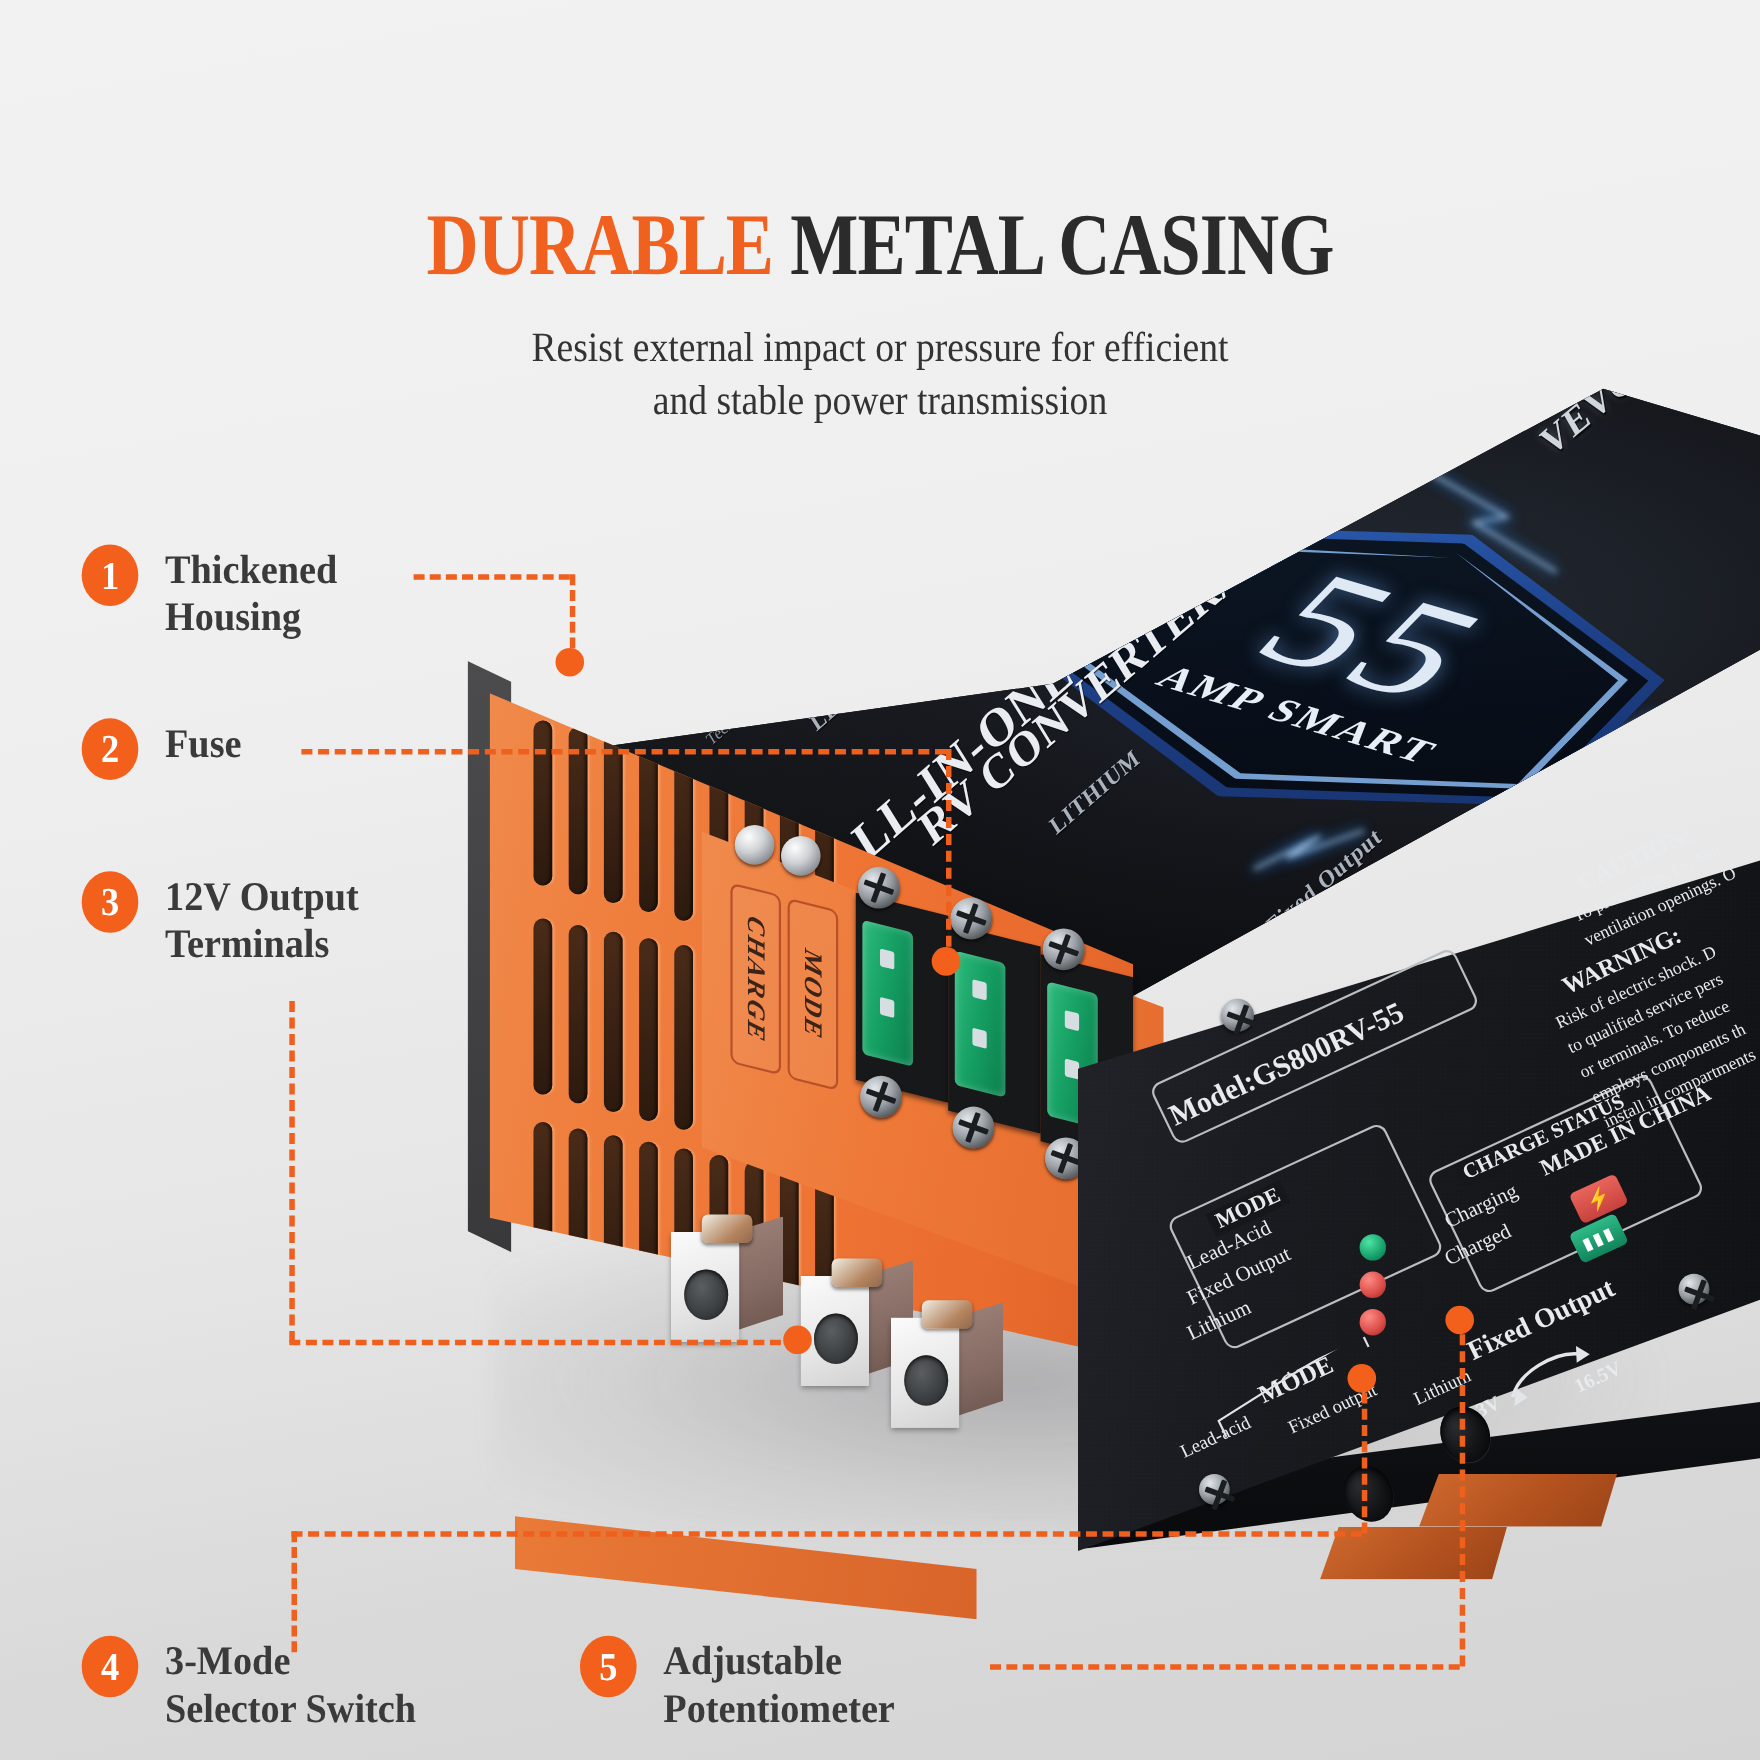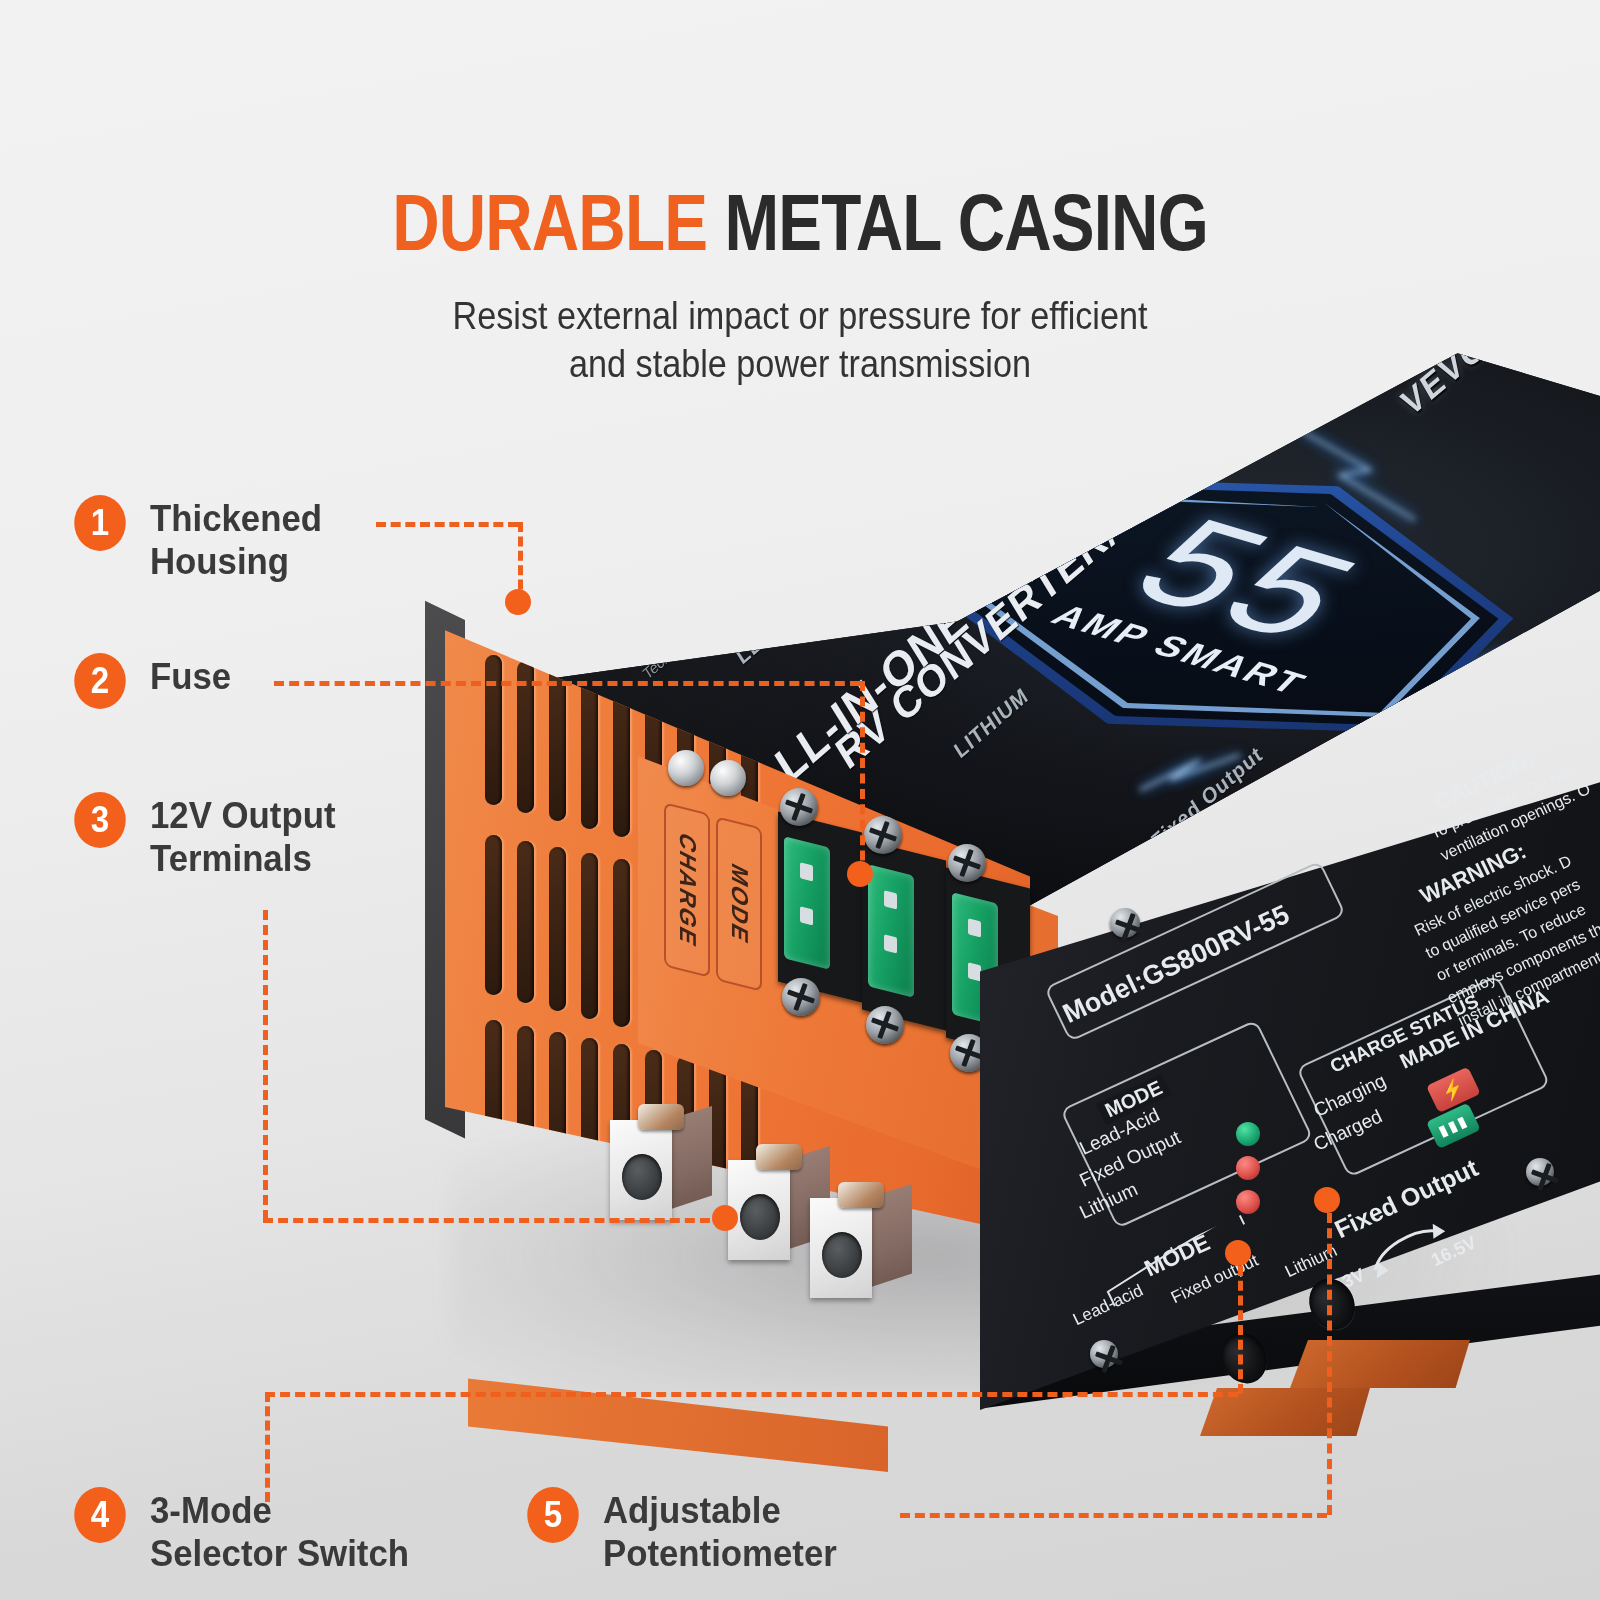--- a/index.html
+++ b/index.html
@@ -2,21 +2,21 @@
 <html><head>
 <meta charset="utf-8">
 <style>
   html,body{margin:0;padding:0;}
   body{
     width:1600px;height:1600px;overflow:hidden;
     font-family:"Liberation Sans", sans-serif;
     background:linear-gradient(170deg,#f2f2f2 0%,#efefef 35%,#e6e6e6 62%,#d9d9d9 82%,#d4d4d4 100%);
     position:relative;
   }
-  .stage{position:absolute;inset:0;}
+  .stage{position:absolute;inset:0;font-family:Liberation Serif, serif;}
 
   
   .header{position:absolute;left:0;top:180px;width:1600px;text-align:center;}
   .h1{
     font-size:80px;line-height:86px;font-weight:bold;letter-spacing:-1px;
     font-stretch:condensed;transform:scaleX(.82);transform-origin:center;
     white-space:nowrap;
   }
   .h1 .hl{color:#f0601e;}
   .h1 .hd{color:#2b2b2b;}

